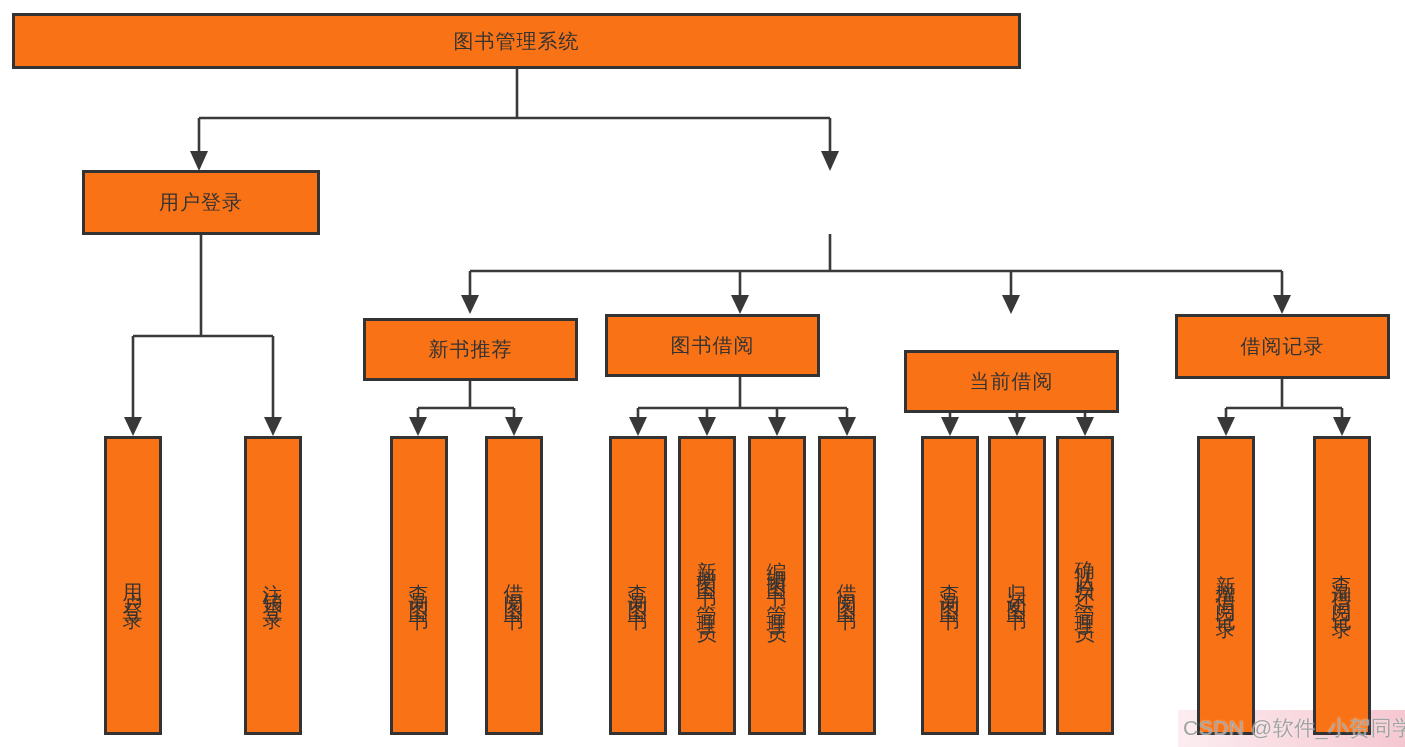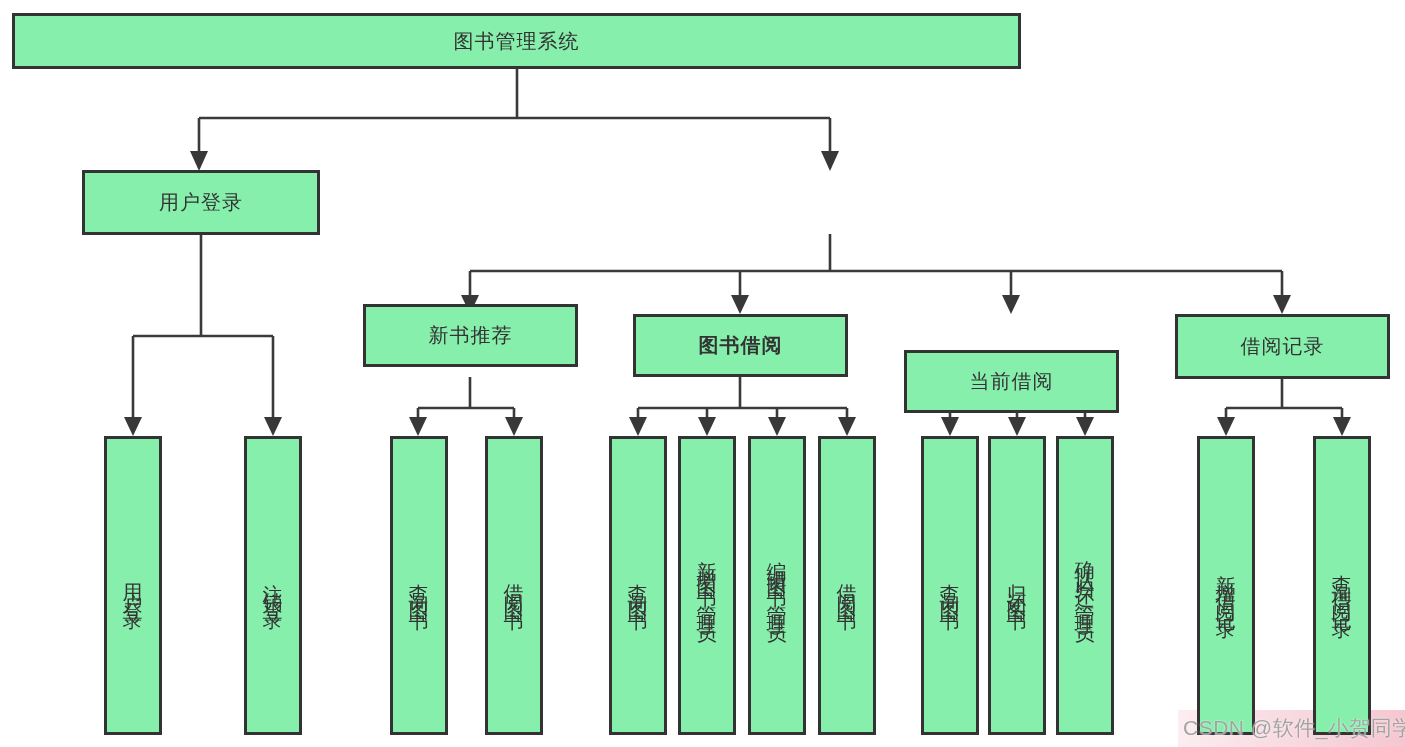--- a/index.html
+++ b/index.html
@@ -11,21 +11,21 @@
     overflow:hidden;
   }
   .connector-layer {
     position:absolute; left:0; top:0; width:1405px; height:747px;
     z-index:1; pointer-events:none;
   }
   .connector-layer path { stroke:#3a3a3a; stroke-width:2.6; fill:none; }
   .connector-layer polygon { fill:#383838; stroke:none; }
   .box {
     position:absolute;
-    background:#86efac;
+    background:#f97316;
     border:3px solid #333333;
     box-sizing:border-box;
     display:flex; align-items:center; justify-content:center;
     color:#333333;
     z-index:2;
   }
   .h-box { font-size:20px; letter-spacing:1px; }
   .v-box span {
     writing-mode:vertical-rl;
     text-orientation:mixed;
@@ -85,22 +85,22 @@
     <polygon points="1008,417 1026,417 1017,436"></polygon>
     <polygon points="1076,417 1094,417 1085,436"></polygon>
     <polygon points="1217,417 1235,417 1226,436"></polygon>
     <polygon points="1333,417 1351,417 1342,436"></polygon>
   </svg>
 
   <div class="box h-box" style="left:12px; top:13px; width:1009px; height:56px;">图书管理系统</div>
 
   <div class="box h-box" style="left:82px; top:170px; width:238px; height:65px;">用户登录</div>
 
-  <div class="box h-box" style="left:363px; top:304px; width:215px; height:63px;">新书推荐</div>
-  <div class="box h-box" style="left:633px; top:314px; width:215px; height:63px;font-weight:bold;">图书借阅</div>
+  <div class="box h-box" style="left:363px; top:318px; width:215px; height:63px;">新书推荐</div>
+  <div class="box h-box" style="left:605px; top:314px; width:215px; height:63px;">图书借阅</div>
   <div class="box h-box" style="left:904px; top:314px; width:215px; height:63px;margin-top:36px;">当前借阅</div>
   <div class="box h-box" style="left:1175px; top:314px; width:215px; height:65px;">借阅记录</div>
 
   <div class="box v-box" style="left:104px; top:436px; width:58px; height:299px;">
       <span>用户登录</span>
     </div>
   <div class="box v-box" style="left:244px; top:436px; width:58px; height:299px;">
       <span>注销登录</span>
     </div>
 

